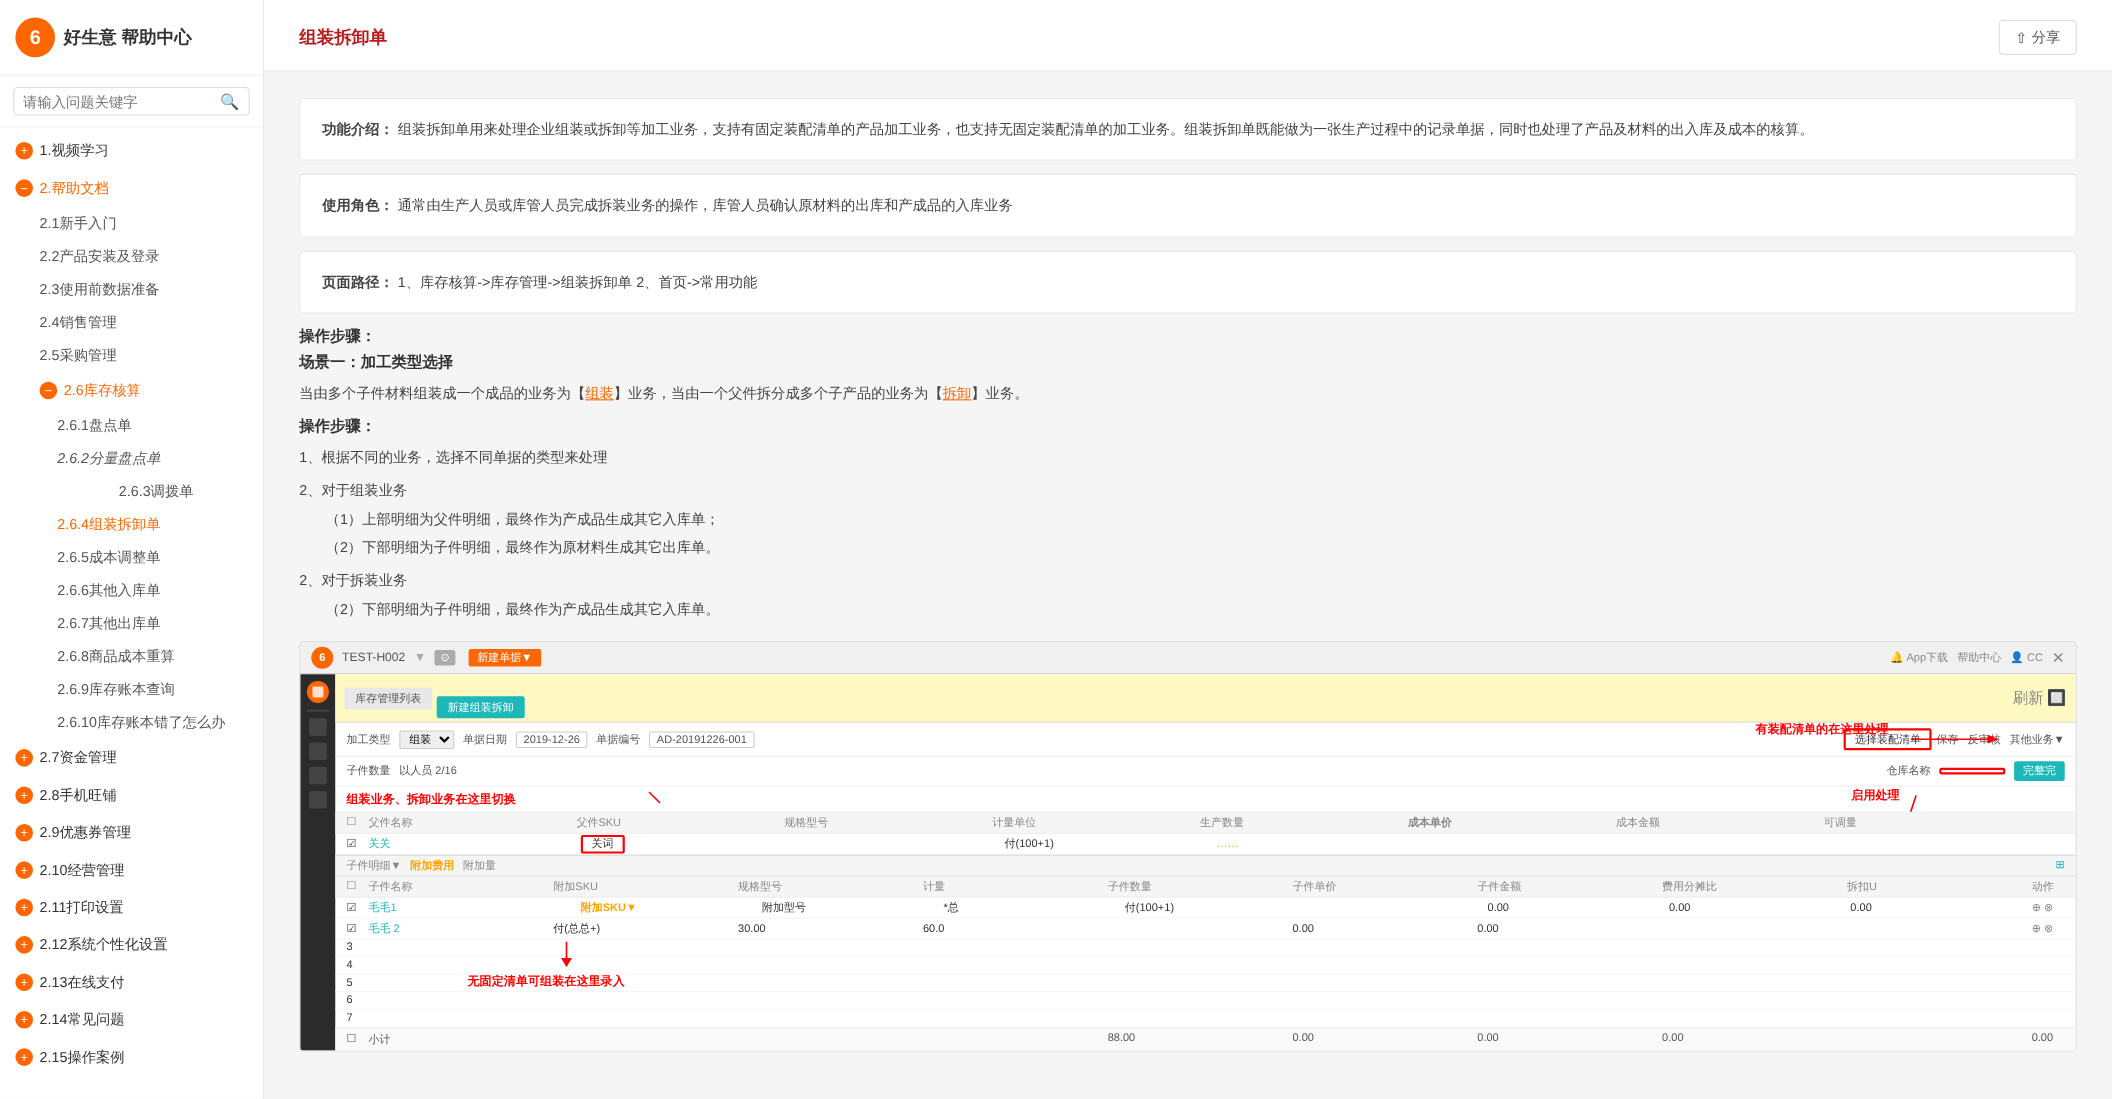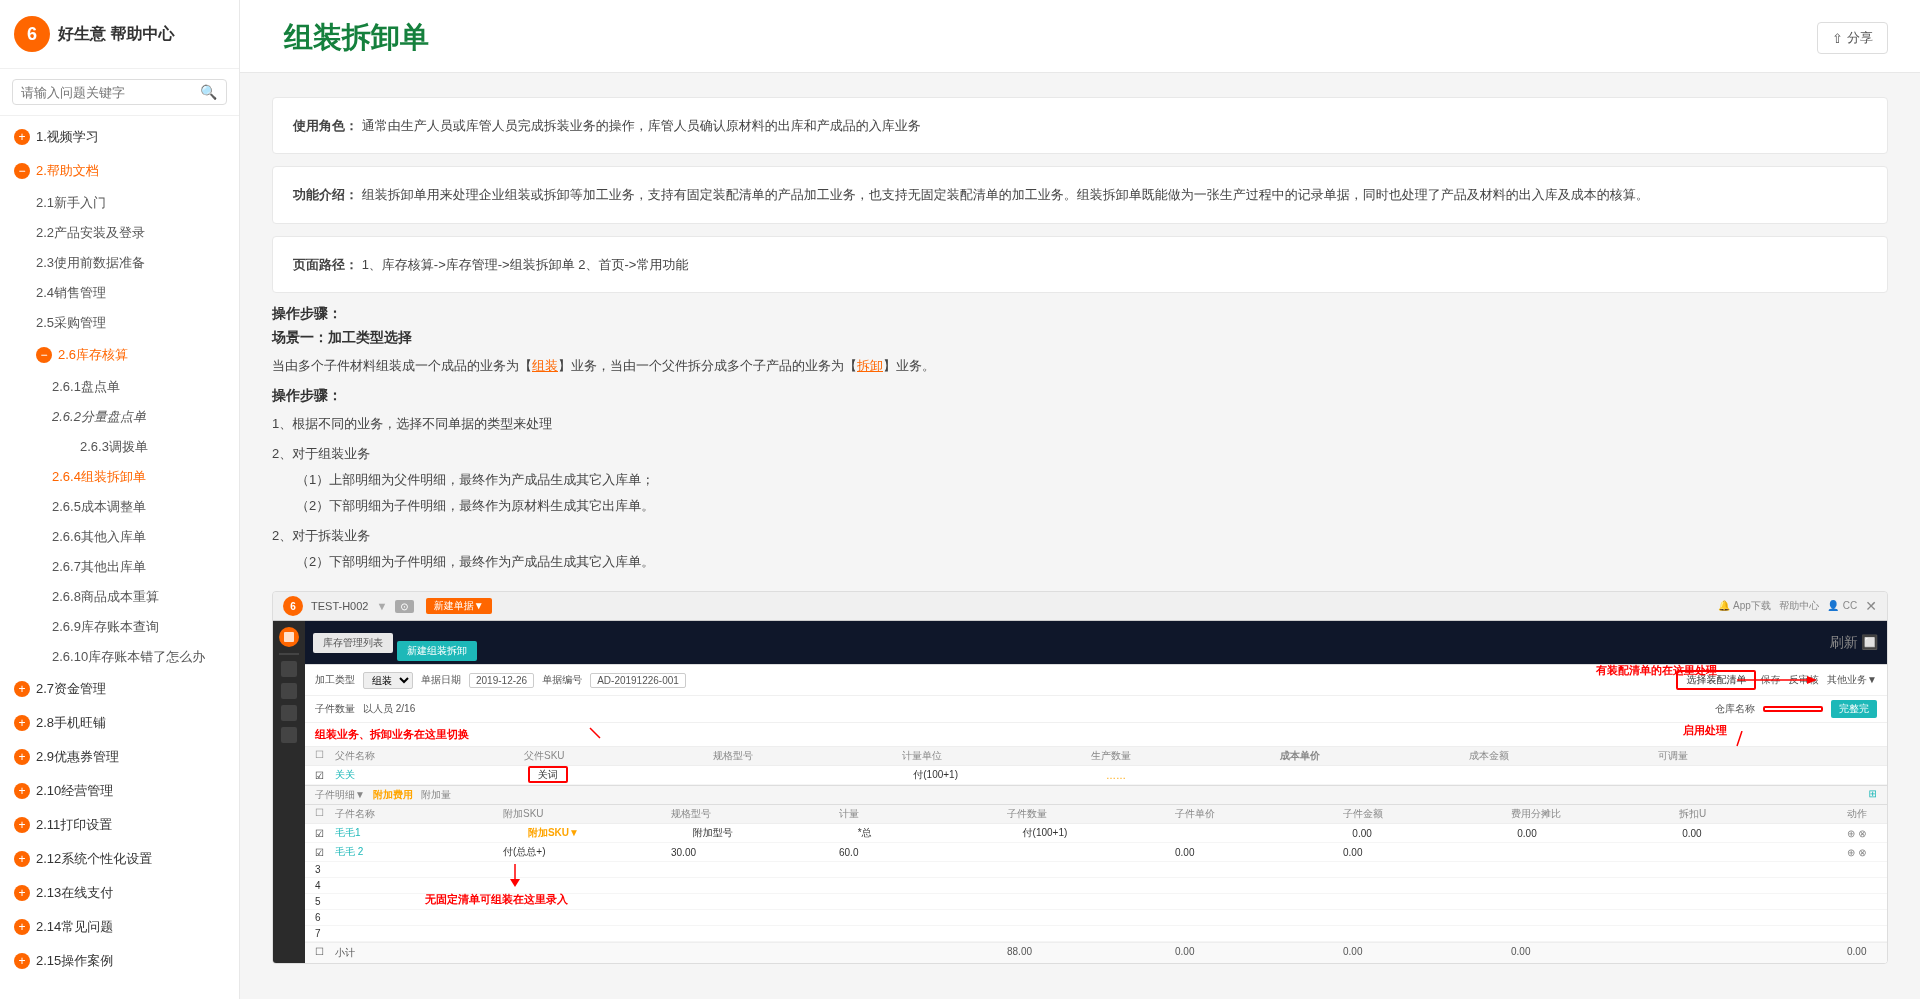--- a/index.html
+++ b/index.html
@@ -120,24 +120,23 @@
     }
     .main-header {
       background: #fff;
       padding: 18px 32px 14px 32px;
       border-bottom: 1px solid #e8e8e8;
       display: flex;
       align-items: center;
       justify-content: space-between;
     }
     .page-title-text {
-      font-size: 29px;
+      font-size: 16px;
       font-weight: bold;
-      color: #15803d;
-      margin-left: 12px;
+      color: #b91c1c;
     }
     .share-btn {
       display: flex;
       align-items: center;
       gap: 4px;
       border: 1px solid #ddd;
       border-radius: 4px;
       padding: 6px 14px;
       font-size: 13px;
       color: #555;
@@ -212,21 +211,21 @@
     <div class="nav-sub-item">2.3使用前数据准备</div>
     <div class="nav-sub-item">2.4销售管理</div>
     <div class="nav-sub-item">2.5采购管理</div>
 
     <div class="nav-item-top active" style="padding-left: 36px; font-size:13px;">
       <div class="minus-icon">−</div>
       <span>2.6库存核算</span>
     </div>
     <div class="nav-sub-item" style="padding-left: 52px;">2.6.1盘点单</div>
     <div class="nav-sub-item" style="padding-left: 52px; font-style: italic;">2.6.2分量盘点单</div>
-    <div class="nav-sub-item" style="padding-left: 80px;">2.6.3调拨单</div>
+    <div class="nav-sub-item" style="padding-left: 80px; margin-left: 28px;">2.6.3调拨单</div>
     <div class="nav-sub-item active" style="padding-left: 52px; color: #f60;">2.6.4组装拆卸单</div>
     <div class="nav-sub-item" style="padding-left: 52px;">2.6.5成本调整单</div>
     <div class="nav-sub-item" style="padding-left: 52px;">2.6.6其他入库单</div>
     <div class="nav-sub-item" style="padding-left: 52px;">2.6.7其他出库单</div>
     <div class="nav-sub-item" style="padding-left: 52px;">2.6.8商品成本重算</div>
     <div class="nav-sub-item" style="padding-left: 52px;">2.6.9库存账本查询</div>
     <div class="nav-sub-item" style="padding-left: 52px;">2.6.10库存账本错了怎么办</div>
 
     <div class="nav-item-top">
       <div class="plus-icon">+</div>
@@ -272,27 +271,27 @@
     <h1 class="page-title-text">组装拆卸单</h1>
     <button class="share-btn">
       <span style="font-size:13px;">⇧</span>
       <span>分享</span>
     </button>
   </div>
 
   <div class="content-area">
 
     <div class="info-block">
+      <span style="font-weight:bold;">功能介绍：</span>
+      <span>组装拆卸单用来处理企业组装或拆卸等加工业务，支持有固定装配清单的产品加工业务，也支持无固定装配清单的加工业务。组装拆卸单既能做为一张生产过程中的记录单据，同时也处理了产品及材料的出入库及成本的核算。</span>
+    </div>
+
+    <div class="info-block">
       <span style="font-weight:bold;">使用角色：</span>
       <span>通常由生产人员或库管人员完成拆装业务的操作，库管人员确认原材料的出库和产成品的入库业务</span>
-    </div>
-
-    <div class="info-block">
-      <span style="font-weight:bold;">功能介绍：</span>
-      <span>组装拆卸单用来处理企业组装或拆卸等加工业务，支持有固定装配清单的产品加工业务，也支持无固定装配清单的加工业务。组装拆卸单既能做为一张生产过程中的记录单据，同时也处理了产品及材料的出入库及成本的核算。</span>
     </div>
 
     <div class="info-block">
       <span style="font-weight:bold;">页面路径：</span>
       <span>1、库存核算-&gt;库存管理-&gt;组装拆卸单  2、首页-&gt;常用功能</span>
     </div>
 
     <div style="margin-top: 8px; margin-bottom: 6px;">
       <span style="font-weight:bold; font-size:14px;">操作步骤：</span>
     </div>
@@ -336,21 +335,21 @@
           </div>
           <div style="width: 20px; height: 2px; background: #444;"></div>
           <div style="width: 16px; height: 16px; border-radius: 2px; background: #444;"></div>
           <div style="width: 16px; height: 16px; border-radius: 2px; background: #444;"></div>
           <div style="width: 16px; height: 16px; border-radius: 2px; background: #444;"></div>
           <div style="width: 16px; height: 16px; border-radius: 2px; background: #444;"></div>
         </div>
 
         <div style="flex:1; background: #fff;">
 
-          <div style="background: #0f172a; border-bottom: 1px solid #ddd; display: flex; align-items: center; padding: 3px 8px; gap: 4px;">
+          <div style="background: #fef9c3; border-bottom: 1px solid #ddd; display: flex; align-items: center; padding: 3px 8px; gap: 4px;">
             <div style="padding: 3px 10px; border-radius: 2px; background: #e8e8e8; font-size: 10px; color: #555;">库存管理列表</div>
             <div style="padding: 3px 10px; border-radius: 2px; background: #1db8b8; color: #fff; font-size: 10px; margin-top: 17px;">新建组装拆卸</div>
             <span style="flex:1;"></span>
             <span style="font-size: 14px; color: #888;">刷新 🔲</span>
           </div>
 
           <div style="display: flex; align-items: center; padding: 5px 10px; gap: 8px; flex-wrap: wrap; font-size: 10px; color: #555; border-bottom: 1px solid #f0f0f0; position: relative;">
             <span>加工类型</span>
             <select style="border: 1px solid #ccc; padding: 1px 4px; border-radius: 2px; font-size: 10px;"><option>组装</option></select>
             <span>单据日期</span>

